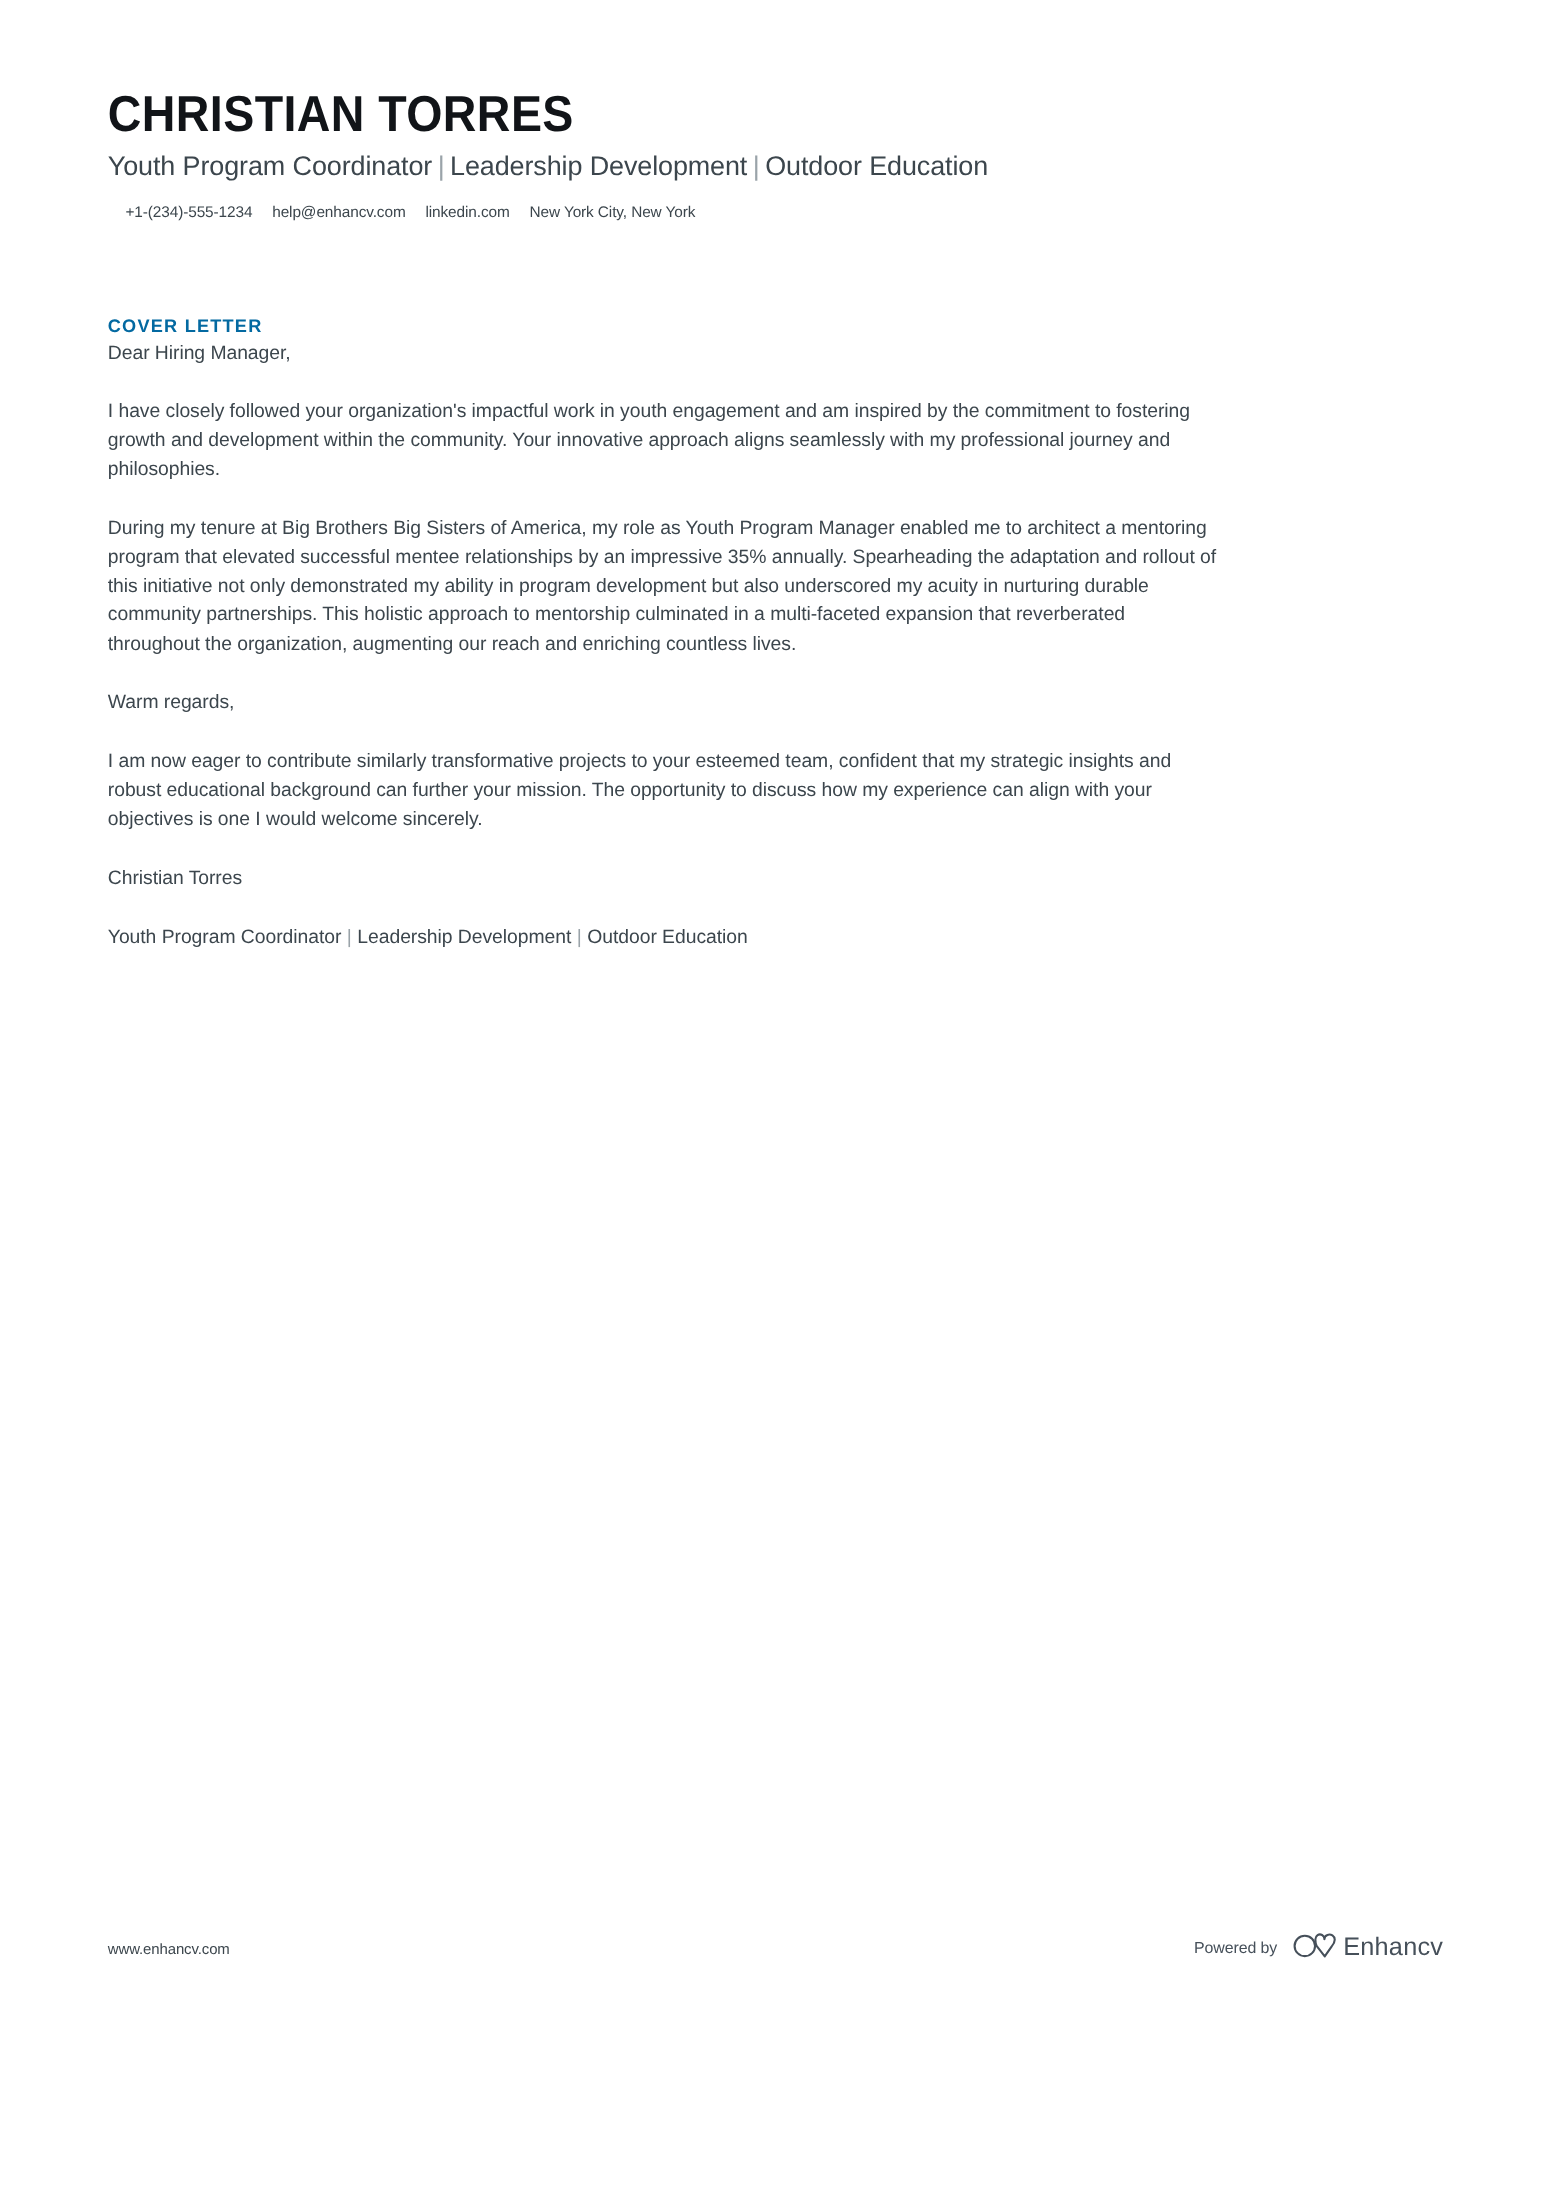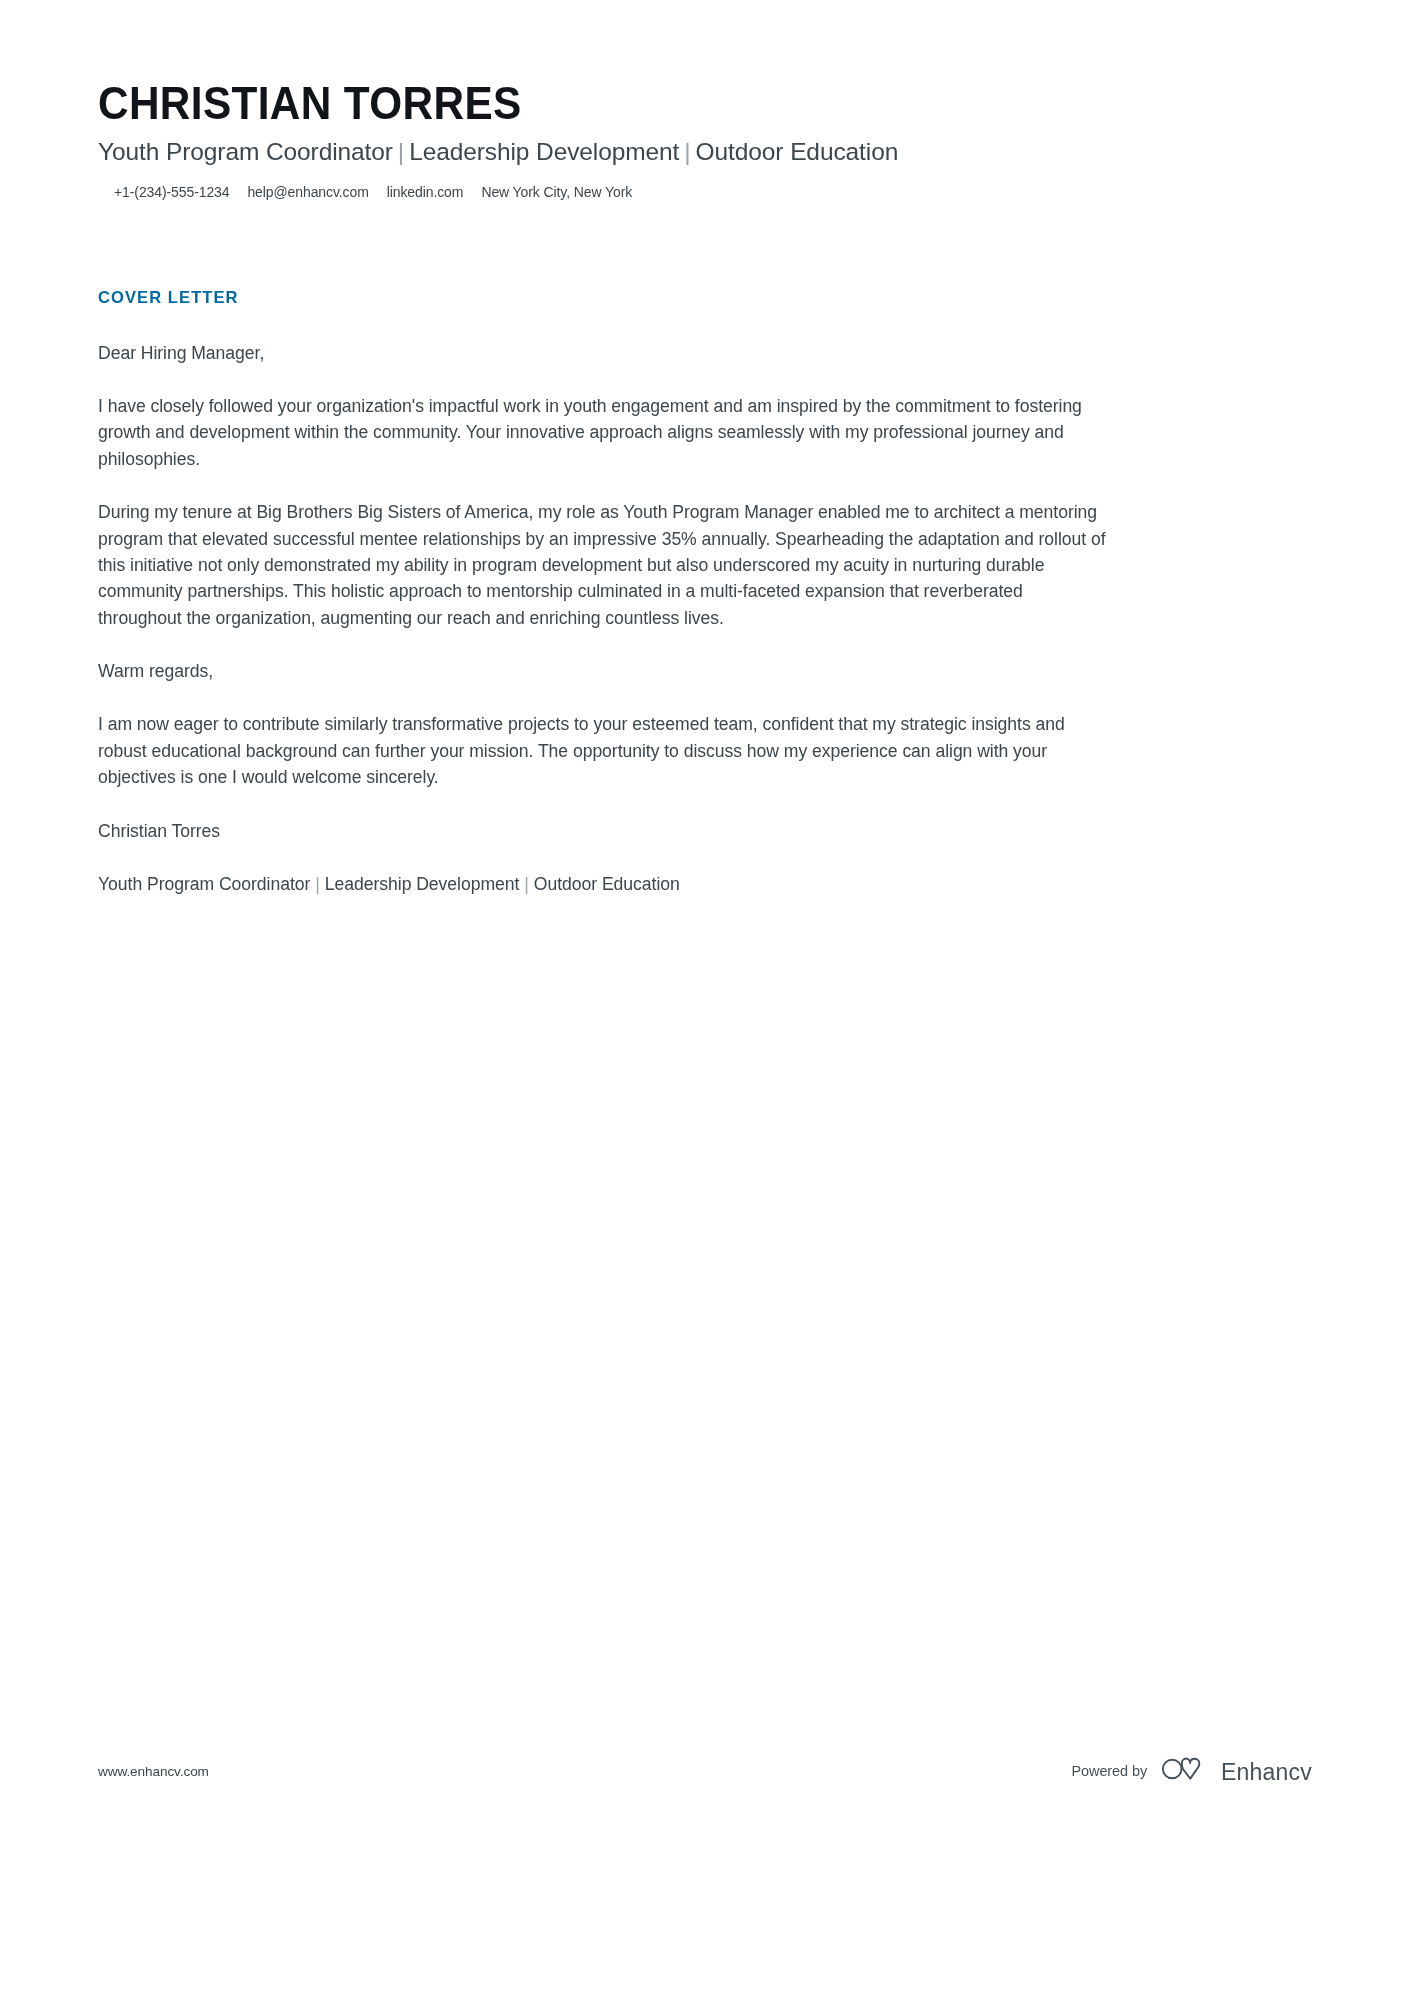--- a/index.html
+++ b/index.html
@@ -68,21 +68,21 @@
   
   .section-title {
     font-size: 16.5px;
     font-weight: 700;
     letter-spacing: 1.1px;
     color: #0369a1;
     margin: 86px 0 0 0;
     text-transform: uppercase;
   }
 
-  .letter { margin-top: 33px; }
+  .letter { }
   .para {
     font-size: 17.6px;
     line-height: 1.5;
     color: #3c464d;
     margin: 0 0 27px 0;
     letter-spacing: -0.05px;
     text-align: left;
   }
   .para:last-child { margin-bottom: 0; }
 
@@ -116,22 +116,22 @@
     align-items: center;
     gap: 14px;
   }
   .powered-by {
     font-size: 14.5px;
     color: #46505a;
     letter-spacing: -0.1px;
   }
   .brand {
     display: flex;
-    align-items: flex-end;
-    gap: 14px;
+    align-items: flex-start;
+    gap: 0;
   }
   .brand-mark { display: block; }
   .brand-name {
     font-size: 23px;
     color: #46505a;
     letter-spacing: 0.2px;
     font-weight: 400;
   }
 </style>
 </head>

